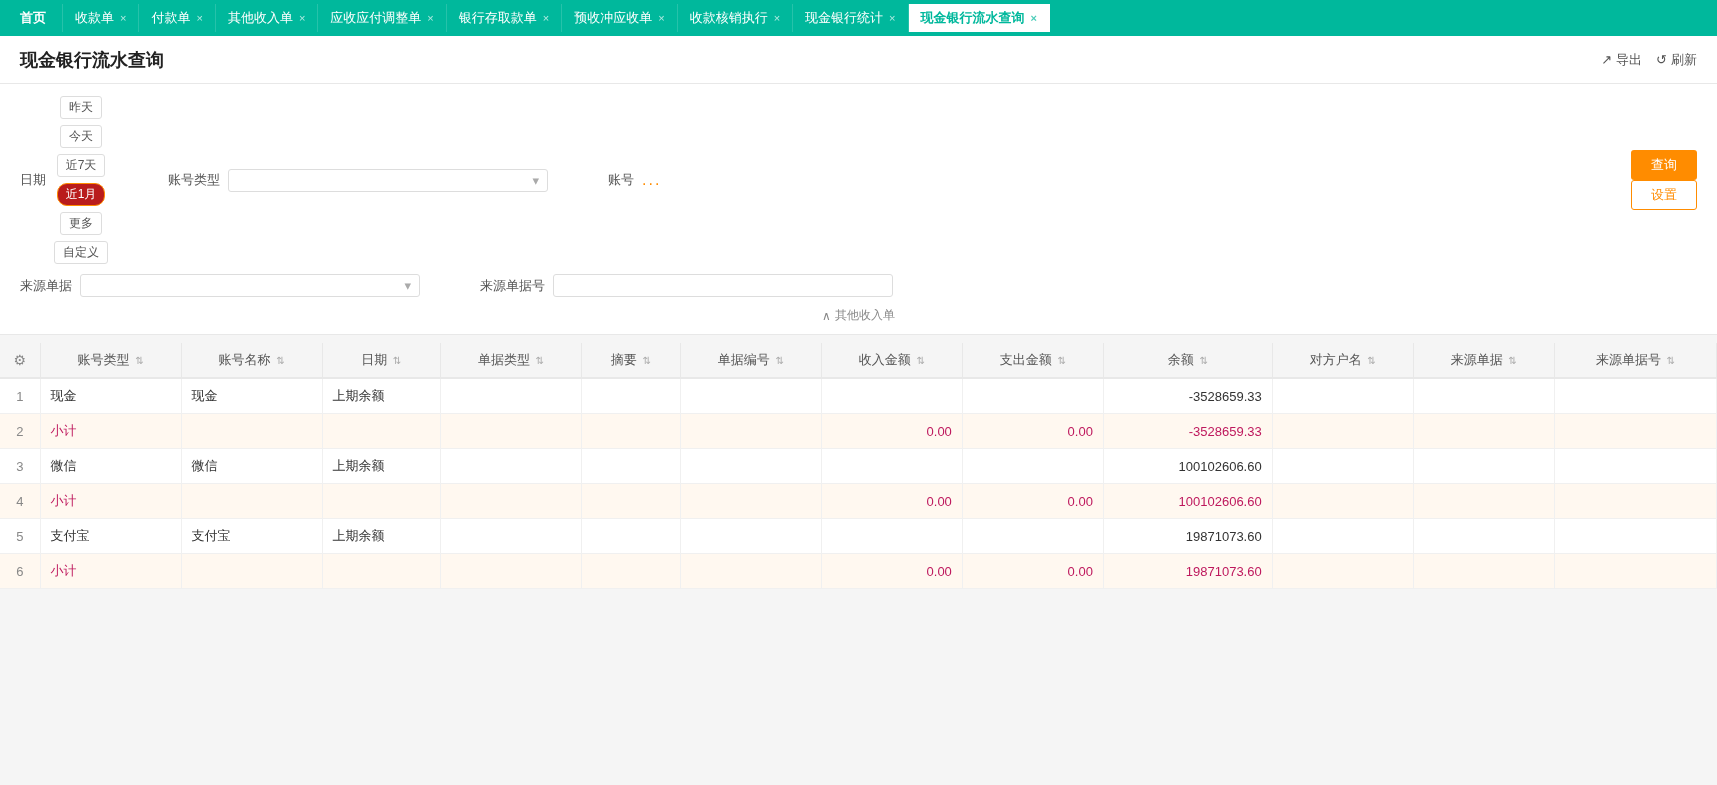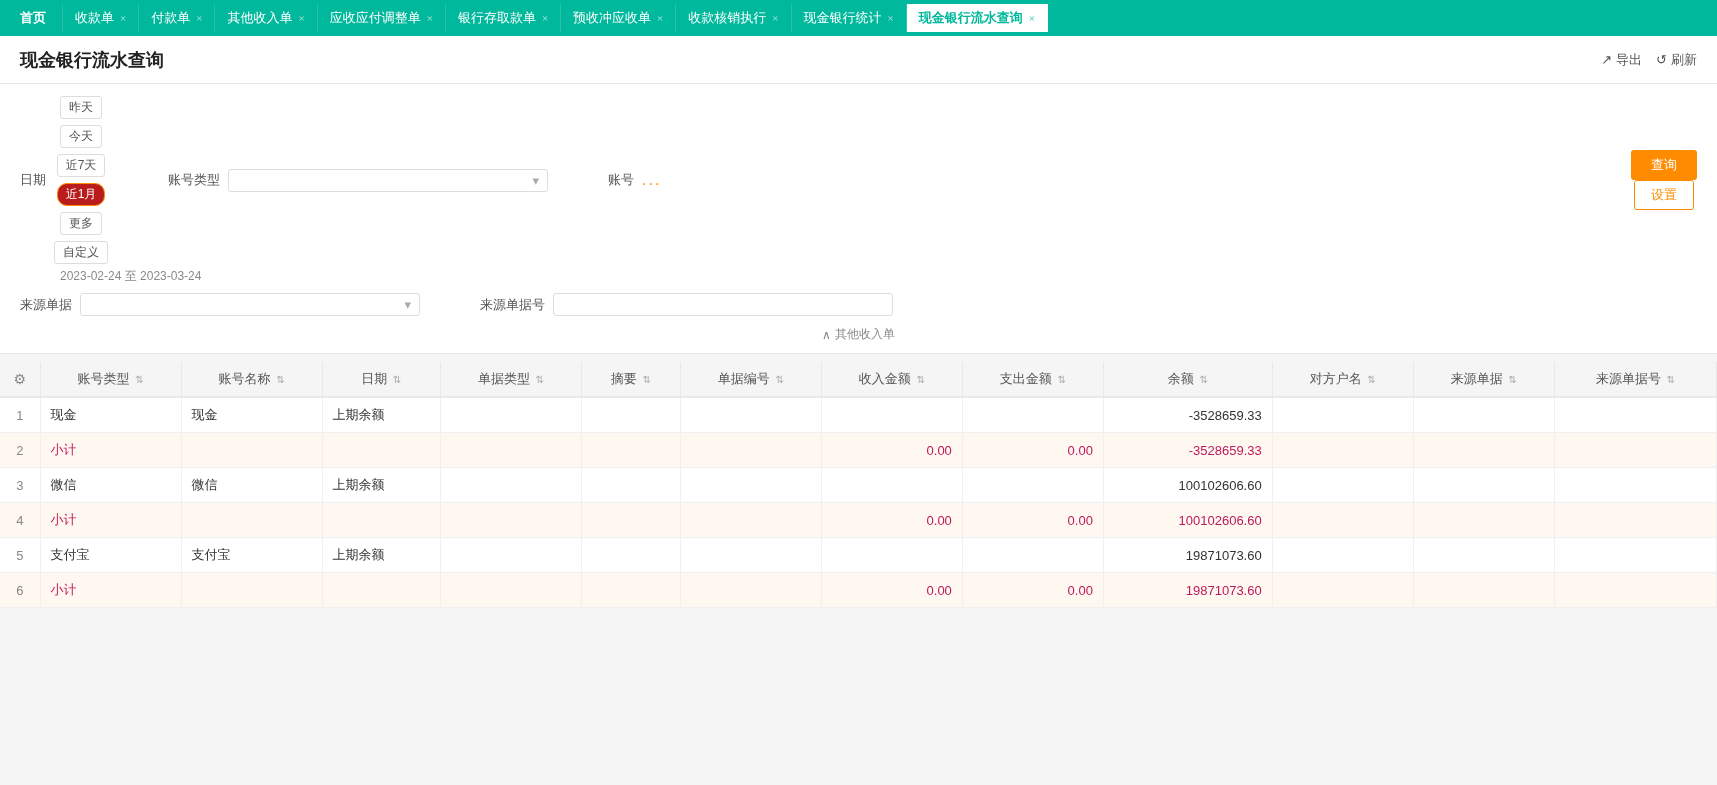--- a/index.html
+++ b/index.html
@@ -17,21 +17,20 @@
     .nav-item {
       color: #fff;
       padding: 0 12px;
       height: 28px;
       display: flex;
       align-items: center;
       cursor: pointer;
       white-space: nowrap;
       font-size: 13px;
       border-right: 1px solid rgba(255,255,255,0.15);
-      font-family: Liberation Serif, serif;
     }
     .nav-item:first-child { font-weight: bold; padding: 0 16px; }
     .nav-item.active {
       background: #fff;
       color: #00b89c;
       font-weight: bold;
     }
     .nav-item .close-x {
       margin-left: 6px;
       font-size: 11px;
@@ -152,21 +151,20 @@
       border: 1px solid #ff8c00;
       border-radius: 3px;
       padding: 5px 16px;
       cursor: pointer;
       font-size: 13px;
     }
     .filter-actions {
       display: flex;
       flex-direction: column;
       margin-left: auto;
-      align-items: center;
     }
     .dots-btn {
       color: #ff8c00;
       font-size: 16px;
       cursor: pointer;
       letter-spacing: 2px;
     }
     .collapse-bar {
       display: flex;
       justify-content: center;
@@ -295,23 +293,20 @@
       <span class="filter-label">账号</span>
       <span class="dots-btn">...</span>
     </div>
 
     <div class="filter-actions" style="margin-left:auto;">
       <button class="btn-query">查询</button>
       <button class="btn-settings">设置</button>
     </div>
   </div>
 
-  <div style="margin-left:36px; margin-top:-6px; margin-bottom:8px;">
-    <span class="date-range">2023-02-24 至 2023-03-24</span>
-  </div>
 
   <div class="filter-row">
     <div class="filter-group">
       <span class="filter-label">来源单据</span>
       <div class="filter-select filter-select-wide" style="min-width:340px;">
         <span></span>
         <span style="color:#aaa;">▾</span>
       </div>
     </div>
     <div class="filter-group" style="margin-left:40px;">

